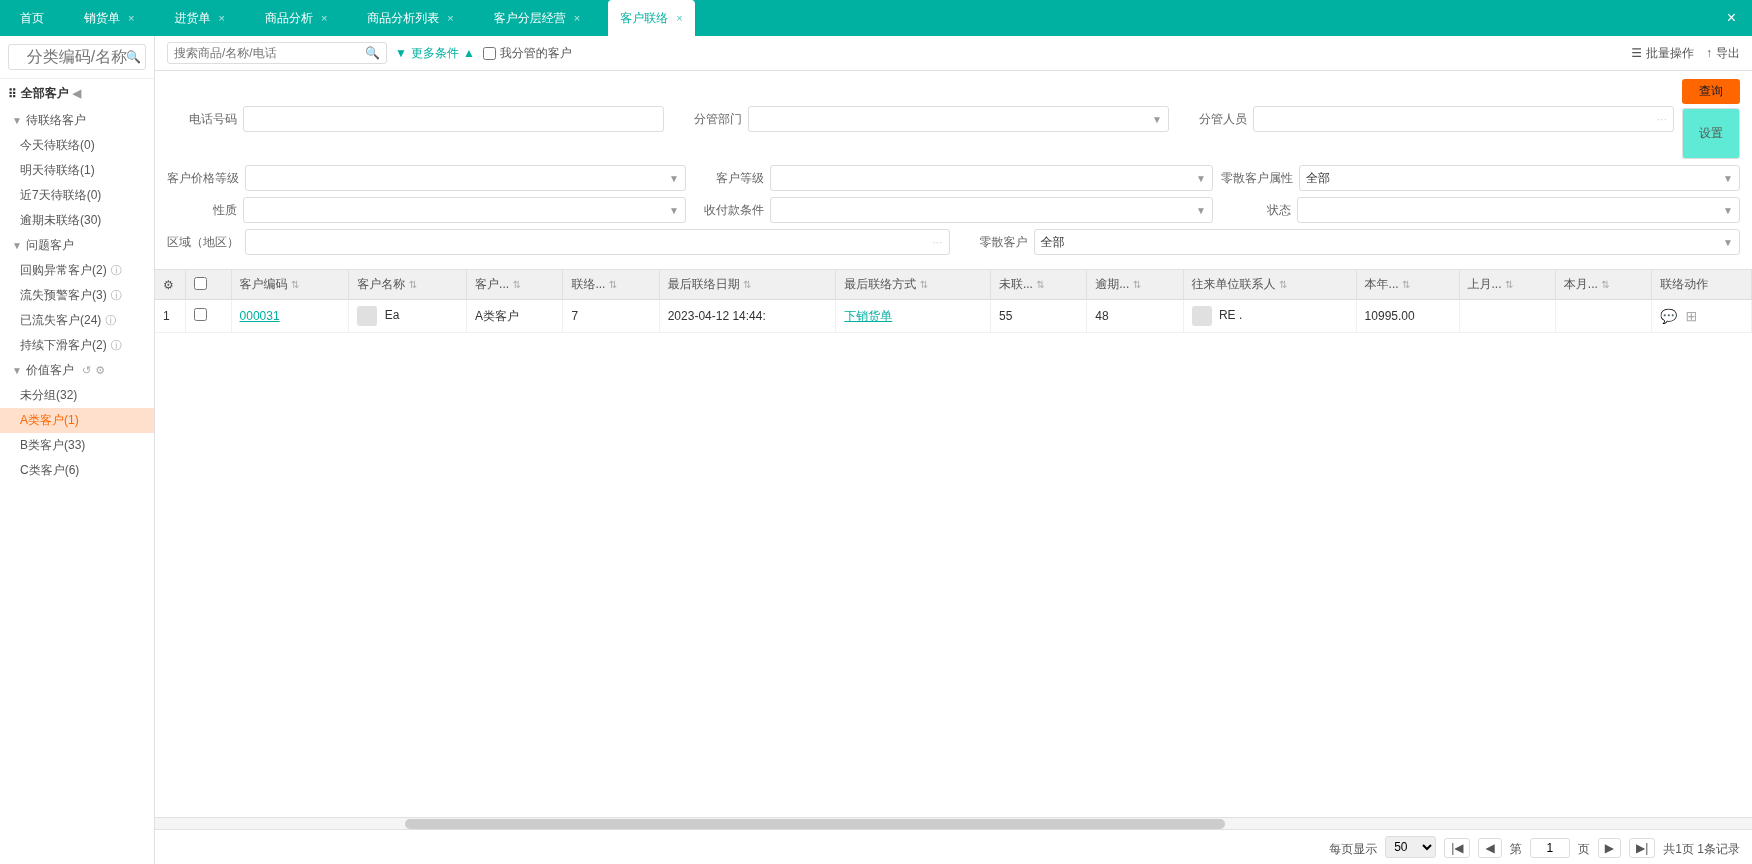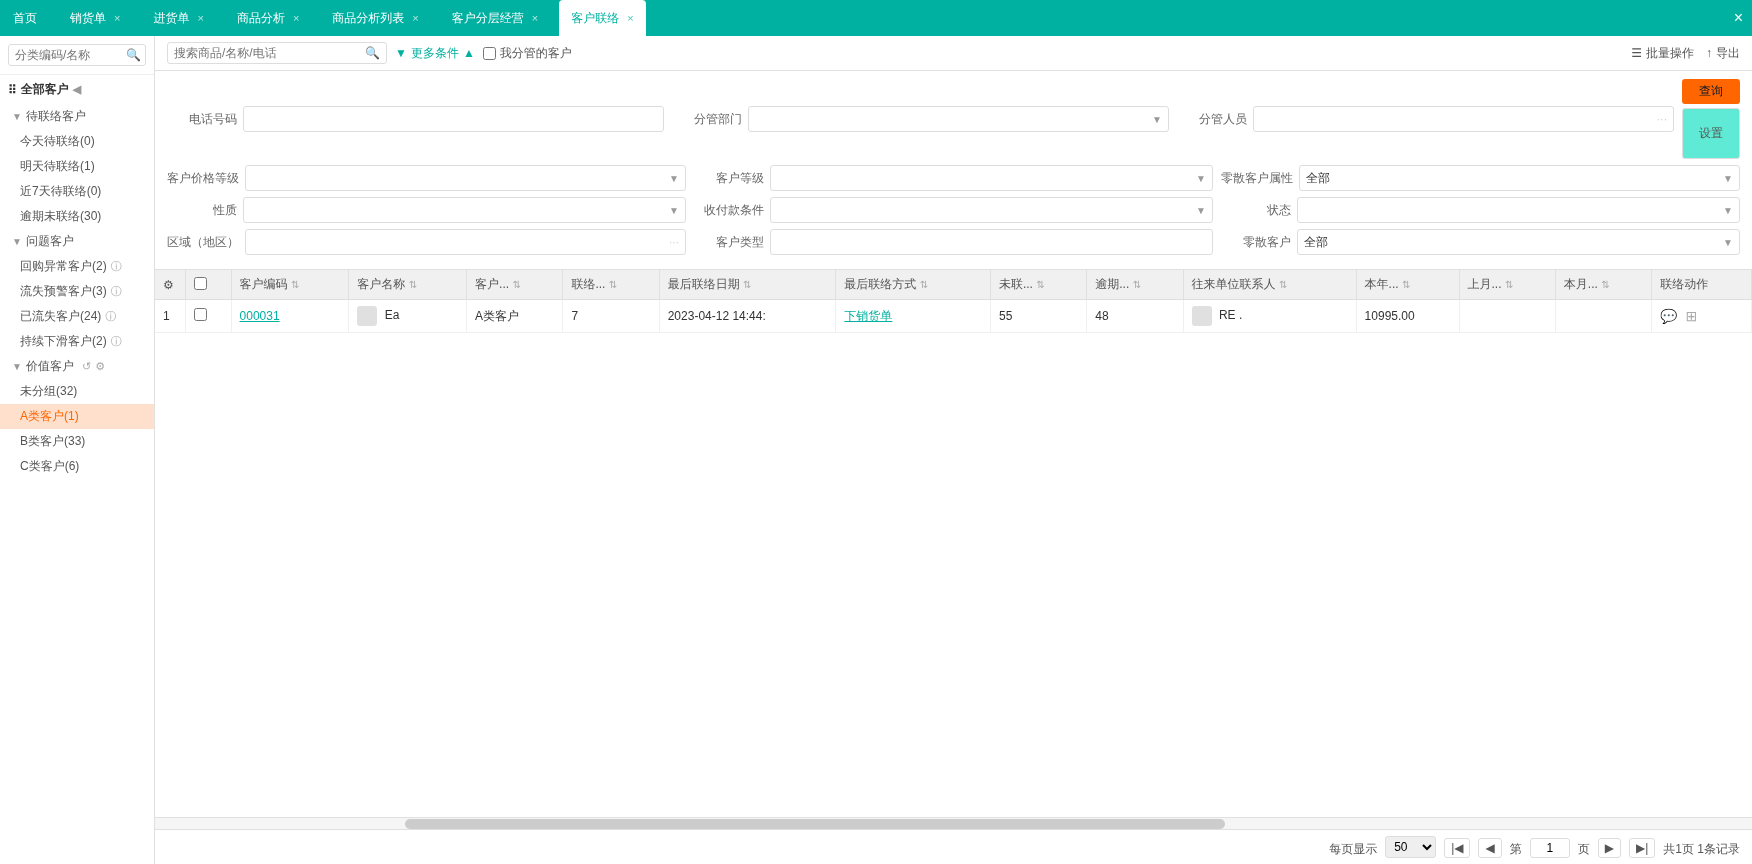--- a/index.html
+++ b/index.html
@@ -4,22 +4,22 @@
   <style>
     * { box-sizing: border-box; margin: 0; padding: 0; font-family: 'Microsoft YaHei', Arial, sans-serif; font-size: 12px; }
     body { background: #f5f5f5; width: 1752px; height: 864px; overflow: hidden; }
     
     
     .top-nav {
       background: #00b0a0;
       height: 36px;
       display: flex;
       align-items: center;
-      padding: 0 1px;
-      gap: 9px;
+      padding: 0 8px;
+      gap: 16px;
     }
     .nav-item {
       color: #fff;
       padding: 0 12px;
       height: 36px;
       display: flex;
       align-items: center;
       cursor: pointer;
       white-space: nowrap;
       font-size: 13px;
@@ -62,22 +62,23 @@
       padding: 8px;
       display: flex;
       align-items: center;
       border-bottom: 1px solid #eee;
     }
     .sidebar-search input {
       border: 1px solid #ddd;
       border-radius: 3px;
       padding: 3px 6px;
       width: 100%;
-      font-size: 12px;
+      font-size: 16px;
       outline: none;
+      text-align: center;
     }
     .sidebar-search .search-icon {
       color: #999;
       margin-left: -20px;
       font-size: 12px;
     }
     .sidebar-section-header {
       display: flex;
       align-items: center;
       padding: 6px 8px;
@@ -545,24 +546,20 @@
         </div>
       </div>
 
       <div class="filter-row">
         <div class="filter-item">
           <span class="filter-label">区域（地区）</span>
           <div class="filter-select" style="flex:1;">
             <span></span>
               <span class="arrow" style="color:#ccc;">···</span>
           </div>
-        </div>
-        <div class="filter-item">
-          <span class="filter-label">客户类型</span>
-          <input class="filter-input" type="text" style="flex: 1 1 0%;">
         </div>
         <div class="filter-item">
           <span class="filter-label">零散客户</span>
           <div class="filter-select">
             <span>全部</span>
               <span class="arrow">▼</span>
           </div>
         </div>
       </div>
     </div>

